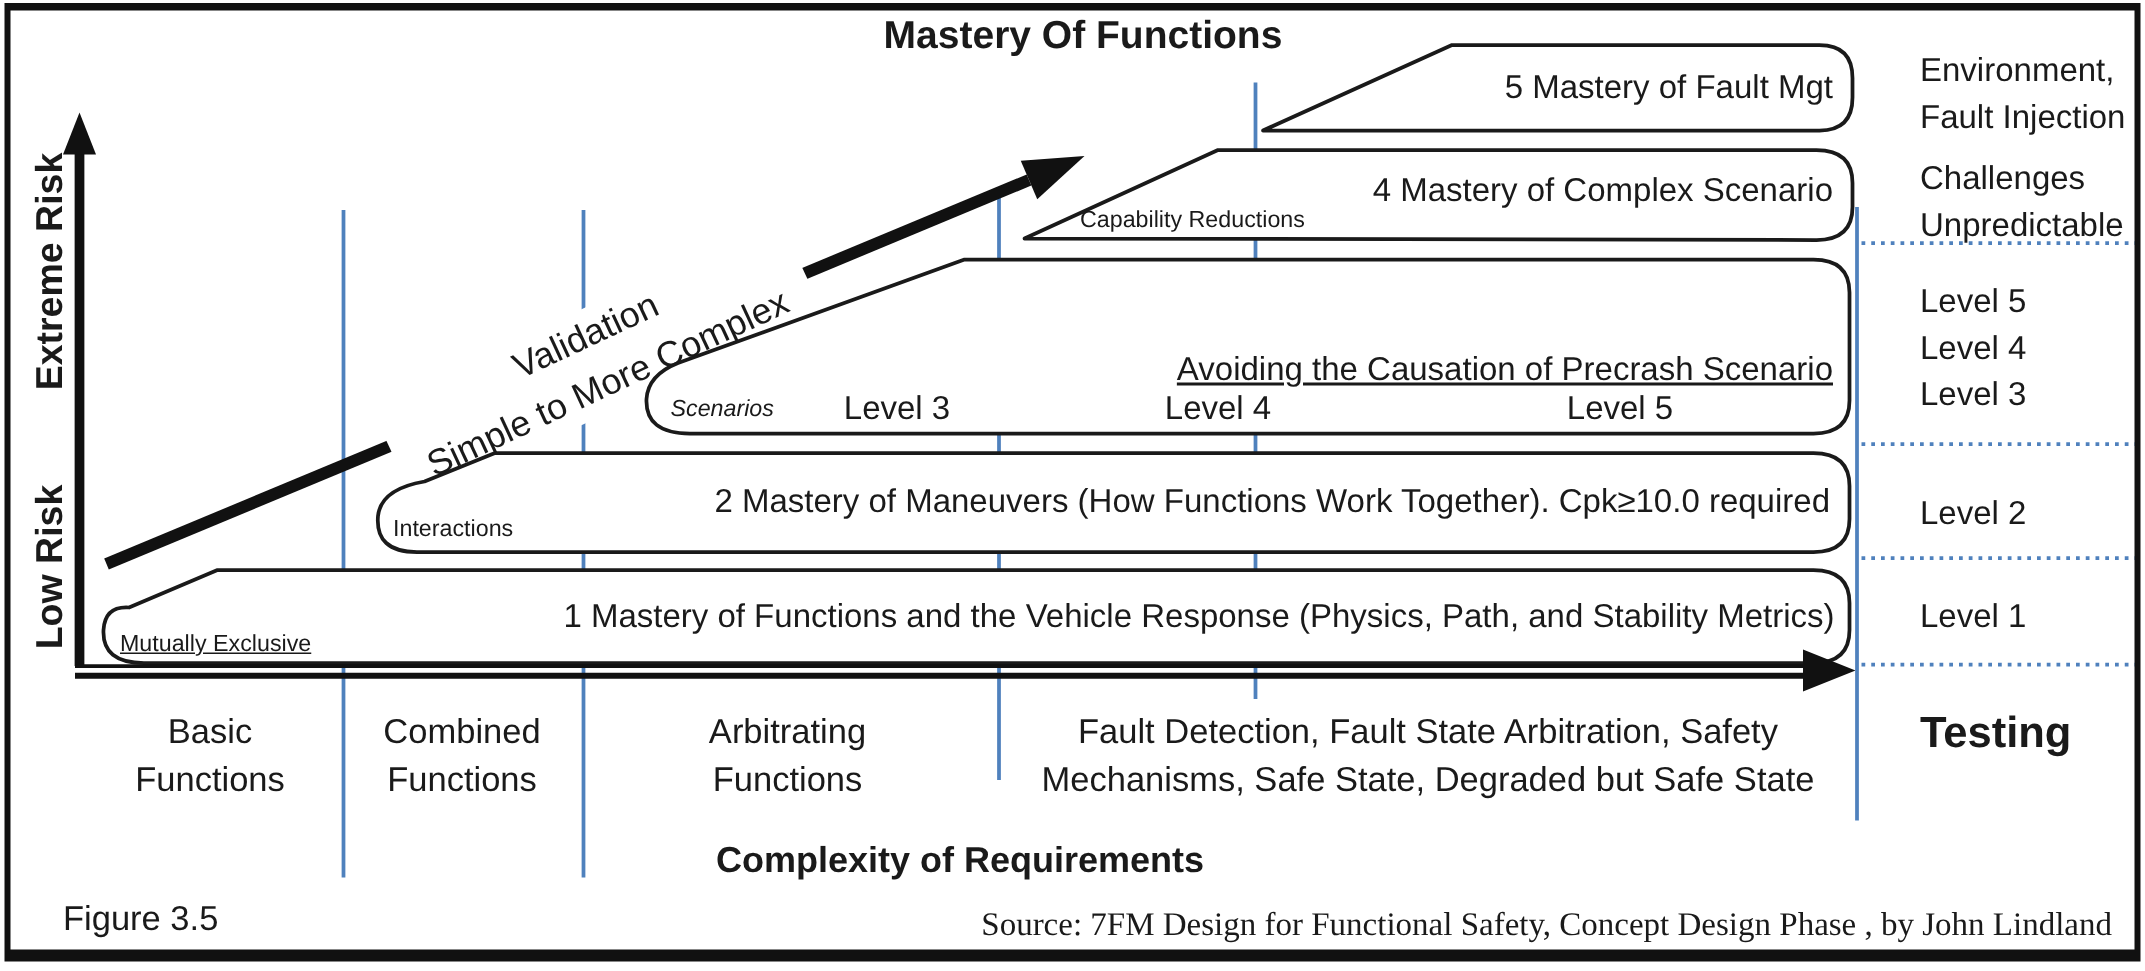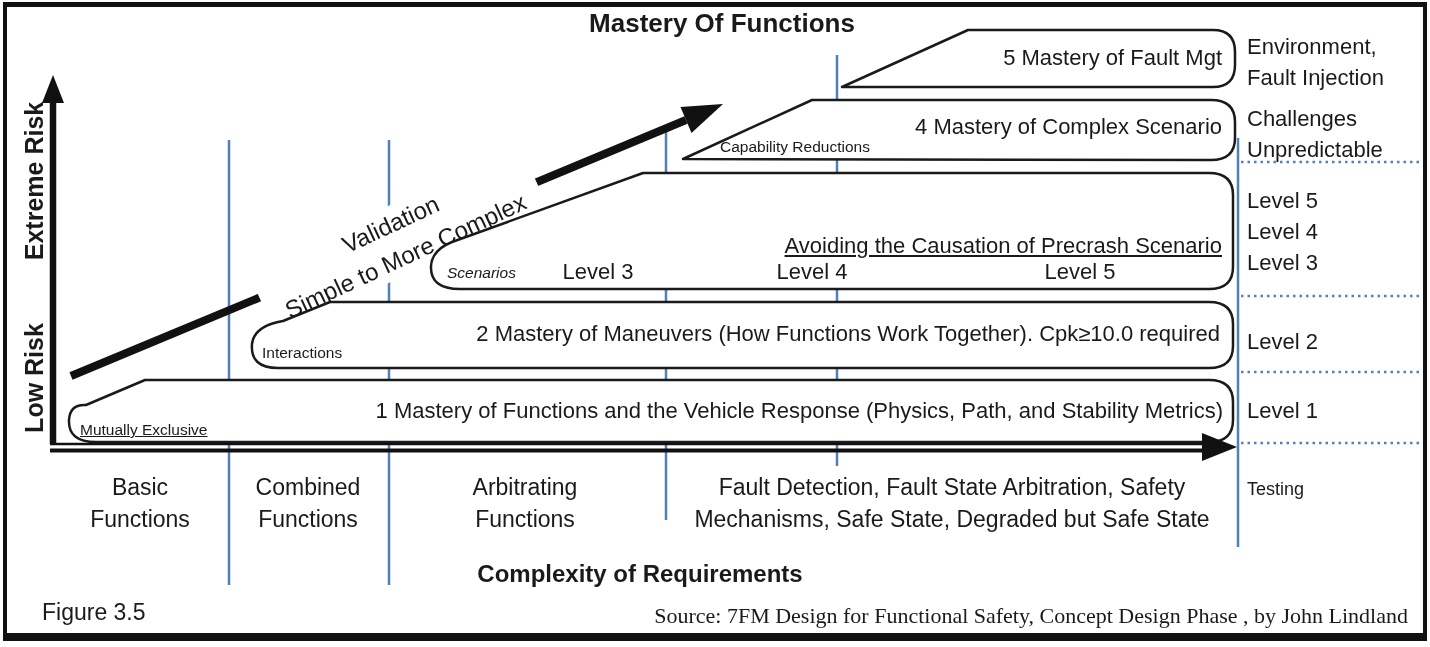--- a/index.html
+++ b/index.html
@@ -18,26 +18,26 @@
   .t-right{text-align:right;}
   .small{font-size:15.5px;line-height:18px;}
   #title{left:470px;top:10px;width:504px;font-size:26px;font-weight:bold;text-align:center;}
   .rot90{transform:translate(-50%,-50%) rotate(-90deg);transform-origin:center;
          font-weight:bold;font-size:25px;white-space:nowrap;position:absolute;}
   #diag-label{
     position:absolute;left:248px;top:205px;width:300px;
     transform:rotate(-25deg);text-align:center;font-size:24px;line-height:35px;
     background:#fff;white-space:nowrap;
   }
-  .col-item{position:absolute;left:1247px;font-size:22px;line-height:31px;white-space:nowrap;}
+  .col-item{position:absolute;left:1280px;font-size:22px;line-height:31px;white-space:nowrap;}
   .xlab{position:absolute;top:471px;font-size:23px;line-height:32px;text-align:center;white-space:nowrap;}
   #complexity{left:440px;top:561px;width:400px;text-align:center;font-size:24px;font-weight:bold;}
   #figure-num{left:42px;top:599px;font-size:23px;}
   #source-line{right:22px;top:603px;font-size:22px;font-family:Liberation Serif, serif;}
-  #testing{font-weight:normal;font-size:18px;}
+  #testing{font-weight:bold;font-size:29px;}
 </style>
 </head>
 <body>
 
 <div id="stage">
 
   <svg width="1430" height="647" viewBox="0 0 1430 647">
     <g stroke="#4f81bd" stroke-width="2.5">
       <line x1="229" y1="140" x2="229" y2="585"></line>
       <line x1="389" y1="140" x2="389" y2="585"></line>

